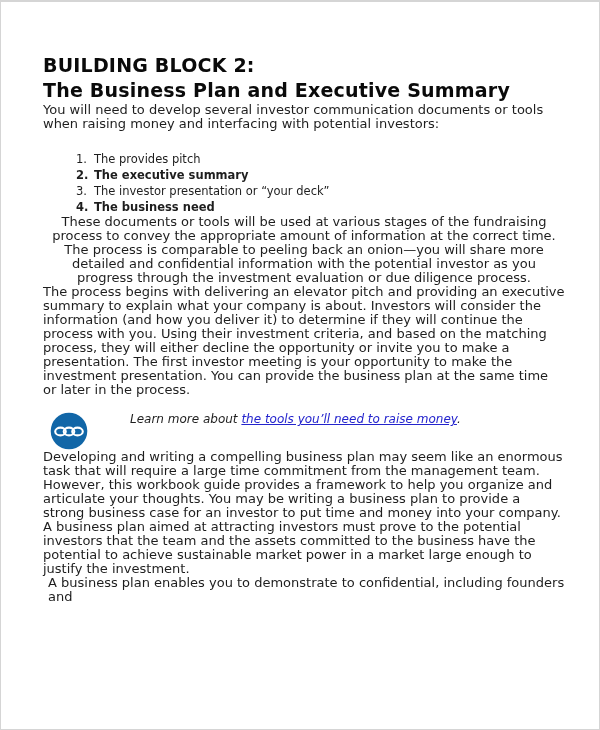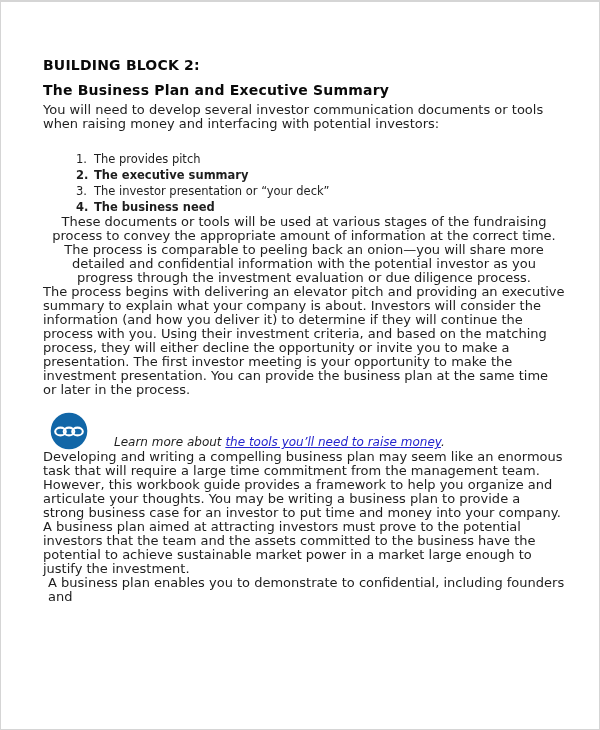--- a/index.html
+++ b/index.html
@@ -12,21 +12,21 @@
     border-top-width: 2px;
     font-family: "DejaVu Sans", "Liberation Sans", sans-serif;
     color: #1e1e1e;
     overflow: hidden;
   }
   .content {
     padding: 51px 34px 0 42px;
   }
   h1.title {
     margin: 0;
-    font-size: 14px;
+    font-size: 19px;
     line-height: 25px;
     font-weight: bold;
     color: #0a0a0a;
     letter-spacing: 0.2px;
   }
   p.body-text {
     margin: 0;
     font-size: 13px;
     line-height: 14px;
     color: #1e1e1e;
@@ -43,21 +43,22 @@
     line-height: 16px;
   }
   .doc-list .num { width: 18px; flex: 0 0 18px; }
   .doc-list .bold { font-weight: bold; }
   .p2 { margin-top: 10px; text-align: center; }
   .p3 { margin-top: 9px; }
   .callout {
     margin-top: 15px;
     margin-left: 7px;
     display: flex;
-    align-items: flex-end;
+    align-items: flex-start;
+    gap: 16px;
   }
   .callout .icon-wrap {
     width: 38px;
     height: 38px;
     flex: 0 0 38px;
   }
   .callout .callout-text {
     margin-left: 26px;
     font-style: italic;
     font-size: 12px;

